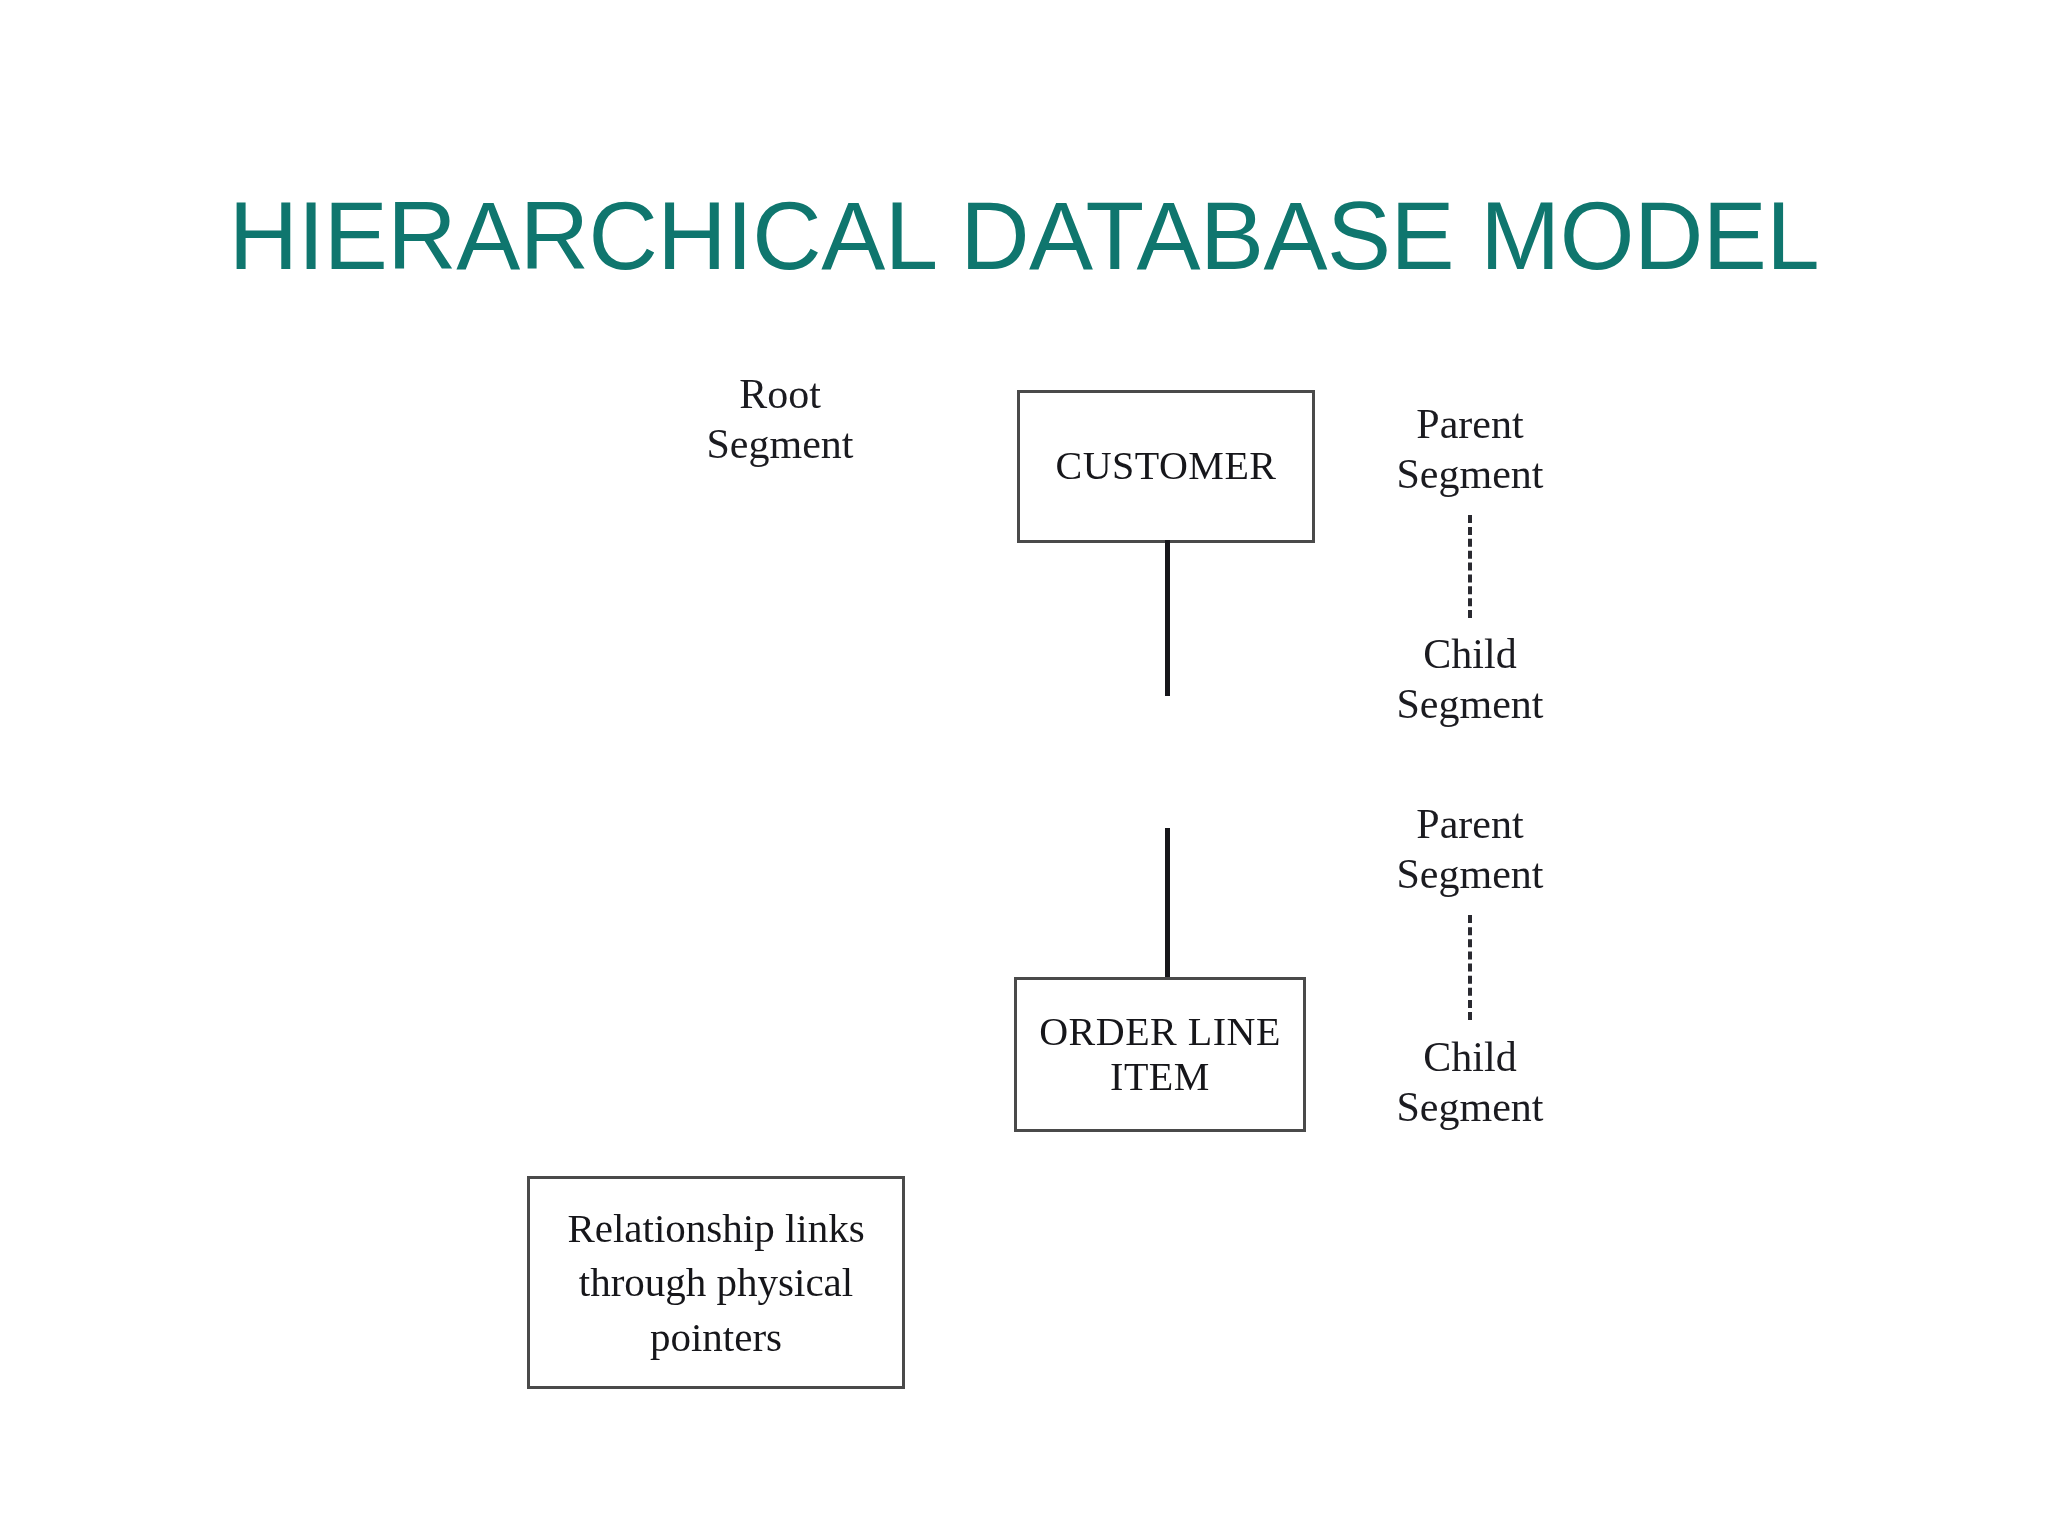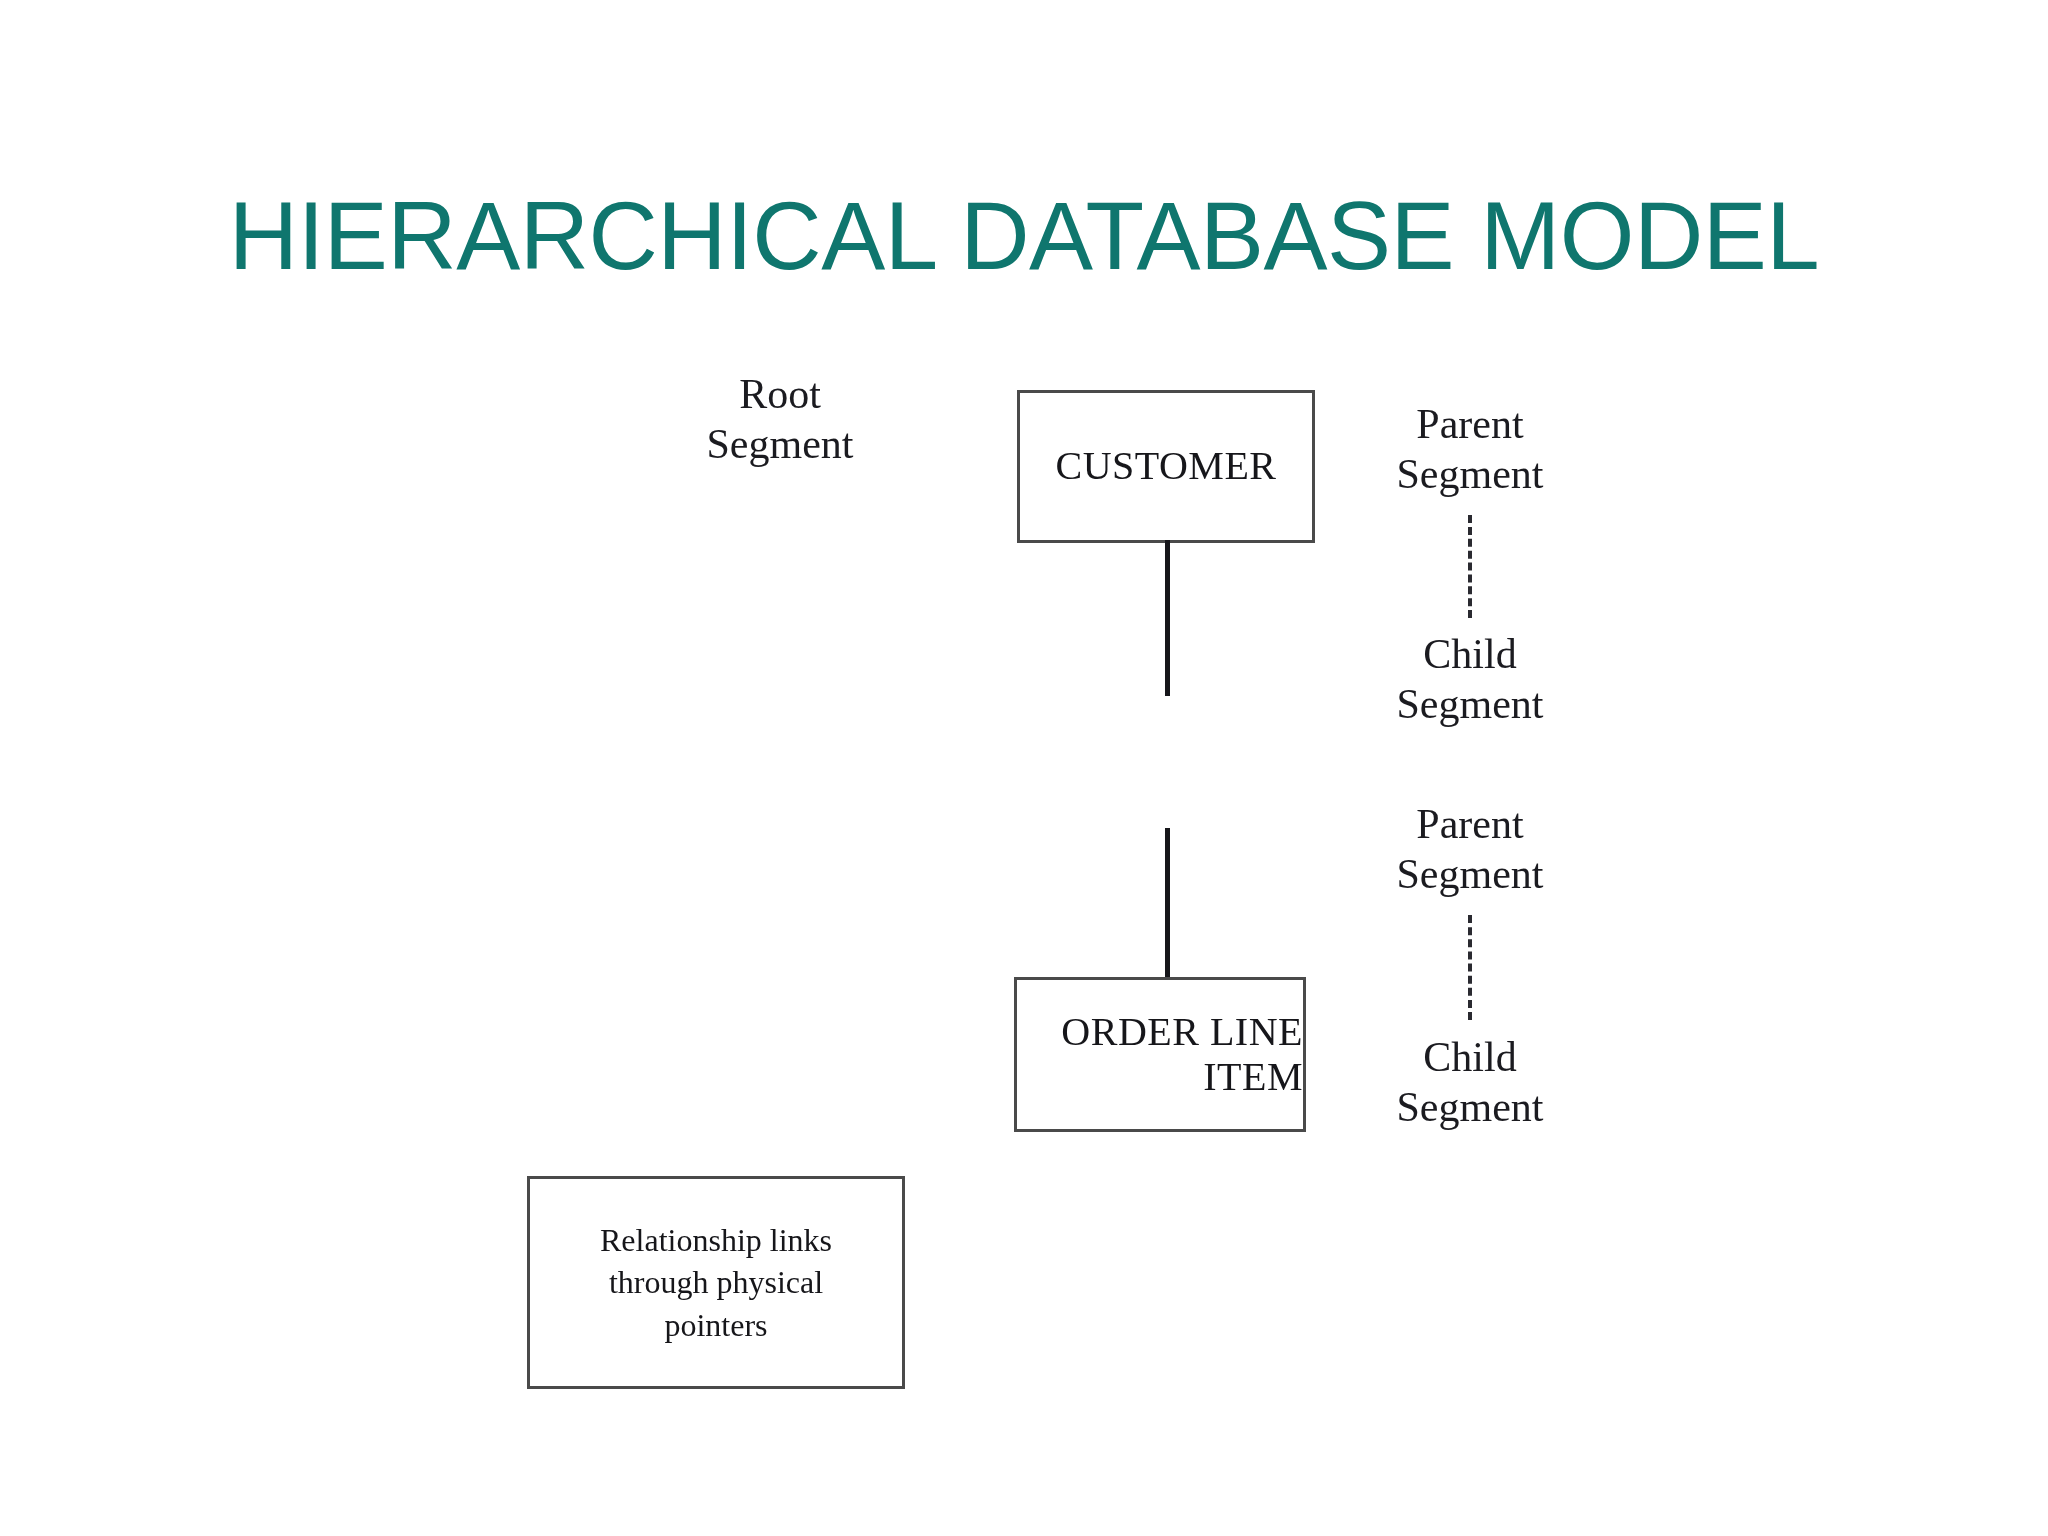--- a/index.html
+++ b/index.html
@@ -35,21 +35,21 @@
 
   
   .node-box {
     position: absolute;
     box-sizing: border-box;
     border: 3px solid #4a4a4a;
     background: #ffffff;
     display: flex;
     align-items: center;
     justify-content: center;
-    text-align: right;
+    text-align: center;
     color: #16161a;
     font-family: "Liberation Serif", "DejaVu Serif", serif;
     font-size: 40px;
     line-height: 1.12;
     letter-spacing: 0.5px;
   }
 
   #box-customer {
     left: 1017px;
     top: 390px;
@@ -148,21 +148,21 @@
     height: 213px;
     box-sizing: border-box;
     border: 3px solid #4a4a4a;
     background: #ffffff;
     display: flex;
     align-items: center;
     justify-content: center;
     text-align: center;
     color: #16161a;
     font-family: "Liberation Serif", "DejaVu Serif", serif;
-    font-size: 32px;
+    font-size: 41px;
     line-height: 1.32;
     white-space: pre-line;
     padding: 0 10px;
   }
 </style>
 </head>
 <body>
 
 <div id="slide">
 

